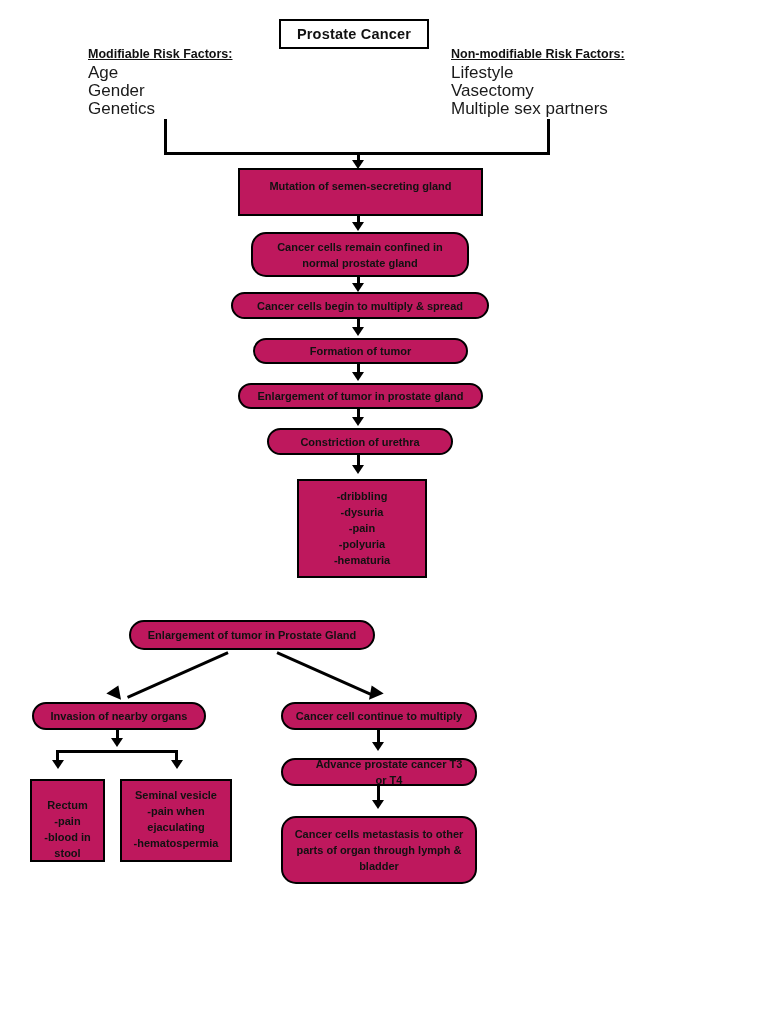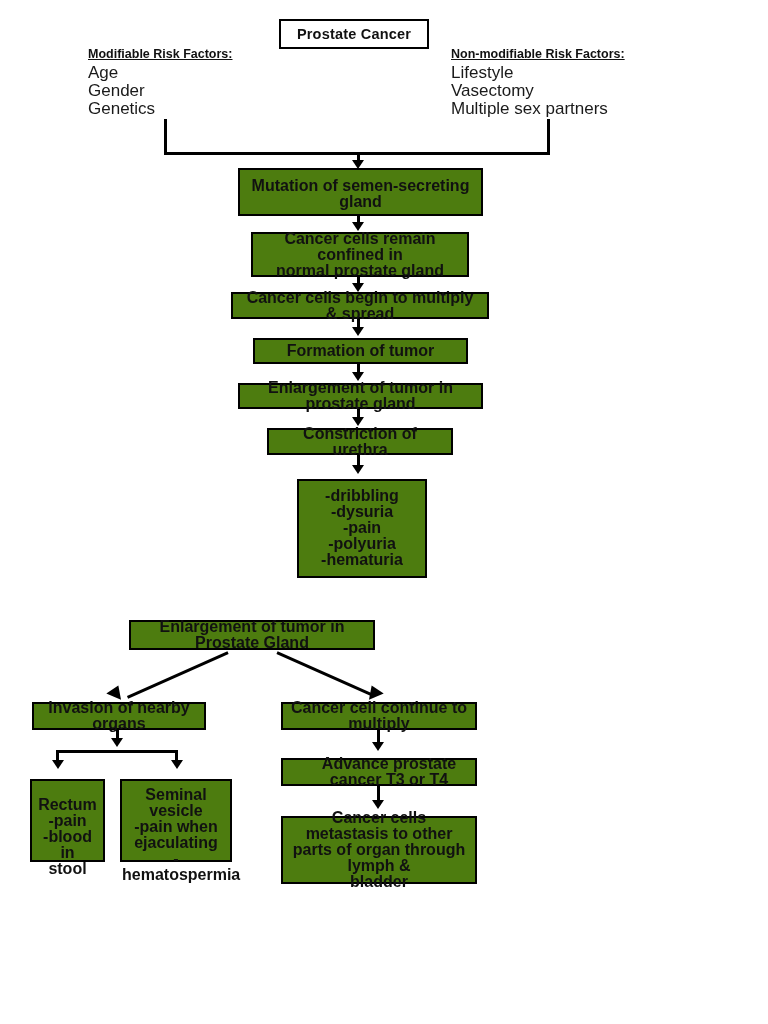--- a/index.html
+++ b/index.html
@@ -18,30 +18,30 @@
   #canvas {
     position: absolute;
     left: 0; top: 0;
     width: 768px;
     height: 1024px;
   }
   .node {
     position: absolute;
     box-sizing: border-box;
     border: 2.5px solid #000000;
-    background: #4d7c0f;
+    background: #be185d;
     display: flex;
     justify-content: center;
     font-weight: bold;
-    font-size: 16px;
+    font-size: 11px;
     line-height: 16px;
     text-align: center;
     color: #111111;
   }
-  .node.mid { align-items: center; }
+  .node.mid { align-items: center; border-radius: 15px; }
   .node.top { align-items: flex-start; }
   .node .txt { width: 100%; padding: 0 6px; }
 
   .title-box {
     position: absolute;
     box-sizing: border-box;
     border: 2.5px solid #000000;
     background: #ffffff;
     display: flex;
     align-items: center;

